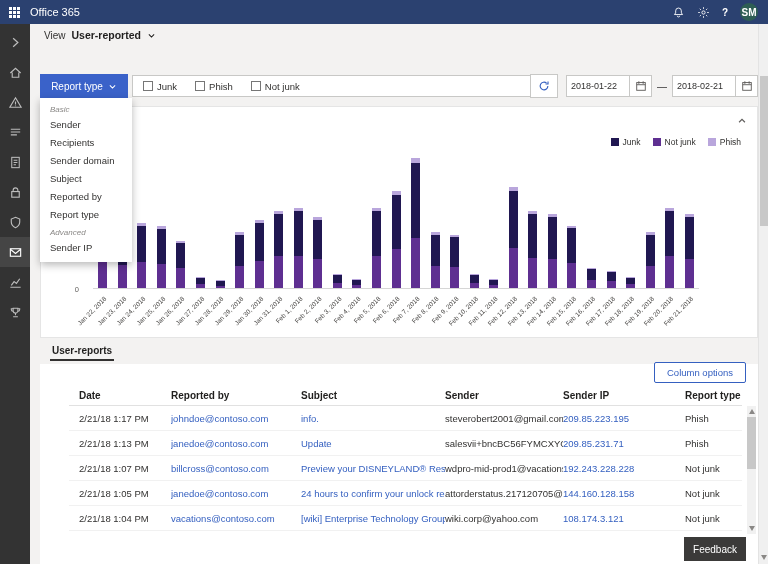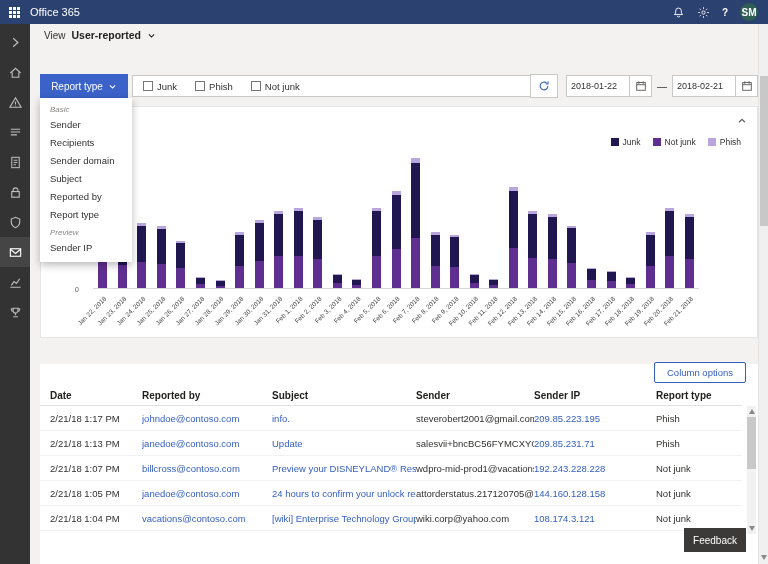--- a/index.html
+++ b/index.html
@@ -72,36 +72,36 @@
   .dd-header { font-size:8px; color:#8a8886; padding:4px 10px 2px;font-style:italic; }
   .dd-item { font-size:9.5px; color:#323130; padding:3px 10px 4px; cursor:pointer; }
 
   
   .lower-panel { position:absolute; top:340px; left:10px; right:10px; bottom:0; background:#fff; }
   .tab-row { position:absolute; top:316px; left:10px; right:10px; height:24px; }
   .tab { display:inline-block; margin-left:10px; font-size:10px; font-weight:bold; color:#201f1e; padding:5px 2px 3px; border-bottom:2px solid #323130; cursor:pointer; }
   .colopt-row { position:absolute; top:338px; right:22px; z-index:5; }
   .column-options { border:1px solid #3560c0; color:#3560c0; background:#fff; font-size:9.5px; padding:4px 12px; border-radius:2px; font-family:inherit; cursor:pointer; }
 
-  .table { position:absolute; top:362px; left:10px; right:26px; z-index:5; }
+  .table { position:absolute; top:362px; left:10px; right:26px; z-index:5;padding-left:29px; }
   .tr { display:grid; grid-template-columns:92px 130px 144px 118px 122px auto; align-items:center; padding-left:10px; }
   .thead { height:20px; border-bottom:1px solid #e1e1e1; }
   .th { font-size:10px; font-weight:bold; color:#201f1e; white-space:nowrap; overflow:hidden; cursor:pointer; padding-right:8px; }
   .tbody .tr { height:25px; border-bottom:1px solid #f1f1f1; cursor:pointer; }
   .td { font-size:9.5px; color:#323130; white-space:nowrap; overflow:hidden; padding-right:8px; }
   .td.link { color:#3560c0; }
 
   .tbl-scroll { position:absolute; top:382px; right:12px; width:9px; height:128px; background:#f1f1f1; z-index:6; }
   .tbl-scroll-up, .tbl-scroll-down { position:absolute; left:1.5px; width:0; height:0; border-left:3px solid transparent; border-right:3px solid transparent; }
   .tbl-scroll-up { top:3px; border-bottom:5px solid #8a8886; }
   .tbl-scroll-down { bottom:3px; border-top:5px solid #8a8886; }
   .tbl-scroll-thumb { position:absolute; top:11px; left:0; width:9px; height:52px; background:#c8c8c8; }
 
   .status { position:absolute; top:512px; left:20px; font-size:9.5px; color:#323130; z-index:5; }
-  .feedback { position:absolute; right:22px; bottom:12px; width:62px; height:24px; background:#3b3a39; color:#fff; border:none; font-size:10px; font-family:inherit; z-index:7; cursor:pointer; }
+  .feedback { position:absolute; right:22px; bottom:3px; width:62px; height:24px; background:#3b3a39; color:#fff; border:none; font-size:10px; font-family:inherit; z-index:7; cursor:pointer; }
 
   .page-scrollbar { position:absolute; right:0; top:0; bottom:0; width:10px; background:#f0f0f0; border-left:1px solid #e3e3e3; z-index:8; }
   .page-thumb { position:absolute; top:52px; left:1px; width:8px; height:150px; background:#c8c8c8; }
   .page-down { position:absolute; bottom:4px; left:2px; width:0; height:0; border-left:3px solid transparent; border-right:3px solid transparent; border-top:5px solid #8a8886; }
 </style>
 </head>
 <body>
 
 <div class="app">
 
@@ -470,20 +470,23 @@
           <span class="xlabel" style="right: 14.5161%;">Feb 17, 2018</span>
           <span class="xlabel" style="right: 11.2903%;">Feb 18, 2018</span>
           <span class="xlabel" style="right: 8.06452%;">Feb 19, 2018</span>
           <span class="xlabel" style="right: 4.83871%;">Feb 20, 2018</span>
           <span class="xlabel" style="right: 1.6129%;">Feb 21, 2018</span>
         </div>
     </section>
 
     <div class="lower-panel"></div>
 
+    <div class="tab-row">
+      <span class="tab">User-reports</span>
+    </div>
 
     <div class="colopt-row">
       <button class="column-options">Column options</button>
     </div>
 
     <div class="table">
       <div class="tr thead">
           <div class="th">Date</div>
           <div class="th">Reported by</div>
           <div class="th">Subject</div>
@@ -549,18 +552,18 @@
     </div>
 
     <div class="dropdown">
         <div class="dd-header">Basic</div>
         <div class="dd-item">Sender</div>
         <div class="dd-item">Recipients</div>
         <div class="dd-item">Sender domain</div>
         <div class="dd-item">Subject</div>
         <div class="dd-item">Reported by</div>
         <div class="dd-item">Report type</div>
-        <div class="dd-header">Preview</div>
+        <div class="dd-header">Advanced</div>
         <div class="dd-item">Sender IP</div>
       </div>
 
   </main>
 </div>
 
 </body></html>

